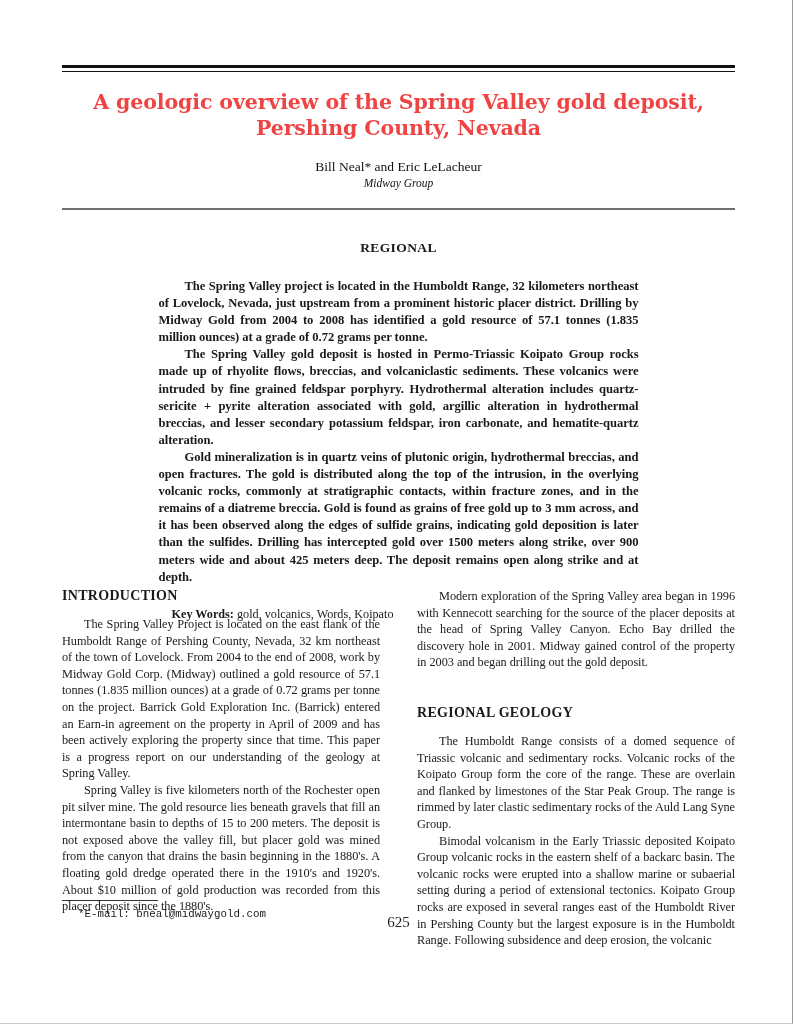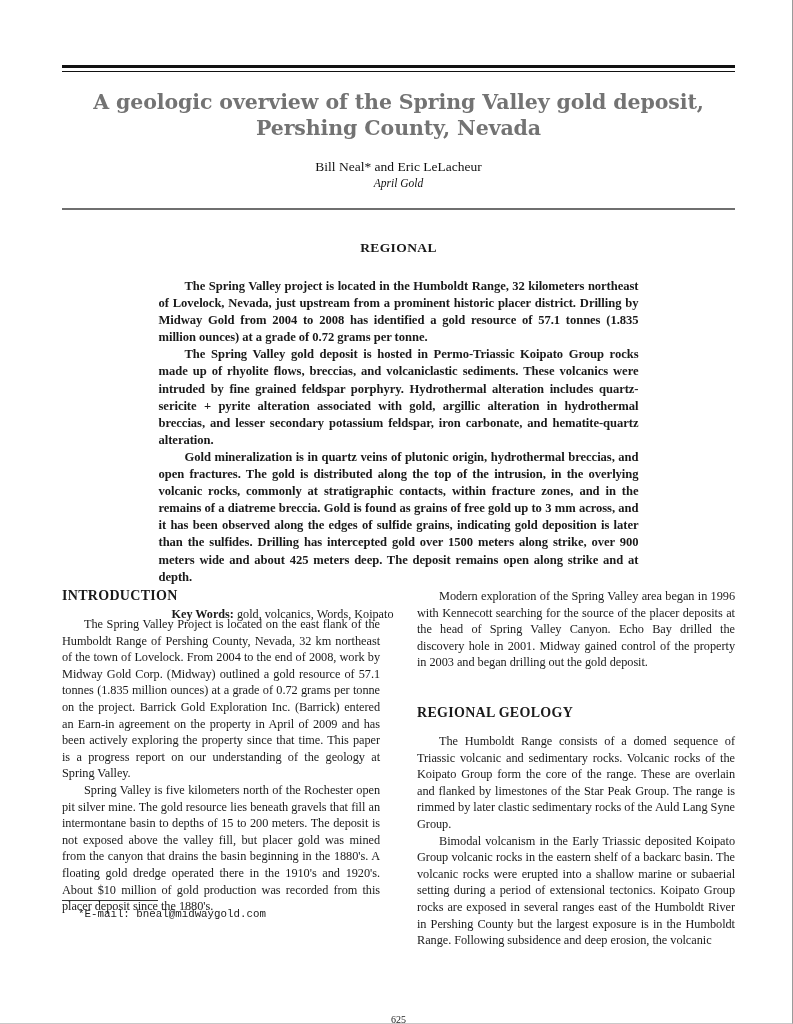--- a/index.html
+++ b/index.html
@@ -48,21 +48,21 @@
   .title-block {
     text-align: center;
     padding-top: 17px;
   }
   .doc-title {
     font-family: "DejaVu Serif", "Liberation Serif", serif;
     font-weight: bold;
     font-size: 20.5px;
     line-height: 26px;
     letter-spacing: -0.1px;
-    color: #737373;
+    color: #ef4444;
     margin: 0;
   }
   .authors {
     font-size: 13.5px;
     line-height: 17px;
     margin-top: 17px;
     color: #111;
   }
   .affiliation {
     font-size: 11.5px;
@@ -151,42 +151,42 @@
   .footnote-text {
     font-size: 10.8px;
     line-height: 14px;
     text-indent: 16px;
   }
 
   
   .page-number {
     position: absolute;
     left: 0;
-    top: 1014px;
+    top: 914px;
     width: 673px;
     text-align: center;
-    font-size: 10px;
+    font-size: 15px;
     color: #222;
   }
 </style>
 </head>
 <body>
 
 <div class="page">
   <div class="page-inner">
 
     <div class="rule-double"></div>
 
     <div class="title-block">
       <div class="doc-title">
         <span>A geologic overview of the Spring Valley gold deposit,</span><br>
         <span>Pershing County, Nevada</span>
       </div>
       <div class="authors">Bill Neal* and Eric LeLacheur</div>
-      <div class="affiliation">April Gold</div>
+      <div class="affiliation">Midway Group</div>
     </div>
 
     <div class="title-spacer"></div>
     <div class="rule-single"></div>
 
     <div class="abstract-wrap">
       <div class="abstract-heading">REGIONAL</div>
       <p class="abstract-p">The Spring Valley project is located in the Humboldt Range, 32 kilometers northeast of Lovelock, Nevada, just upstream from a prominent historic placer district. Drilling by Midway Gold from 2004 to 2008 has identified a gold resource of 57.1 tonnes (1.835 million ounces) at a grade of 0.72 grams per tonne.</p>
       <p class="abstract-p">The Spring Valley gold deposit is hosted in Permo-Triassic Koipato Group rocks made up of rhyolite flows, breccias, and volcaniclastic sediments. These volcanics were intruded by fine grained feldspar porphyry. Hydrothermal alteration includes quartz-sericite + pyrite alteration associated with gold, argillic alteration in hydrothermal breccias, and lesser secondary potassium feldspar, iron carbonate, and hematite-quartz alteration.</p>
       <p class="abstract-p">Gold mineralization is in quartz veins of plutonic origin, hydrothermal breccias, and open fractures. The gold is distributed along the top of the intrusion, in the overlying volcanic rocks, commonly at stratigraphic contacts, within fracture zones, and in the remains of a diatreme breccia. Gold is found as grains of free gold up to 3 mm across, and it has been observed along the edges of sulfide grains, indicating gold deposition is later than the sulfides. Drilling has intercepted gold over 1500 meters along strike, over 900 meters wide and about 425 meters deep. The deposit remains open along strike and at depth.</p>

